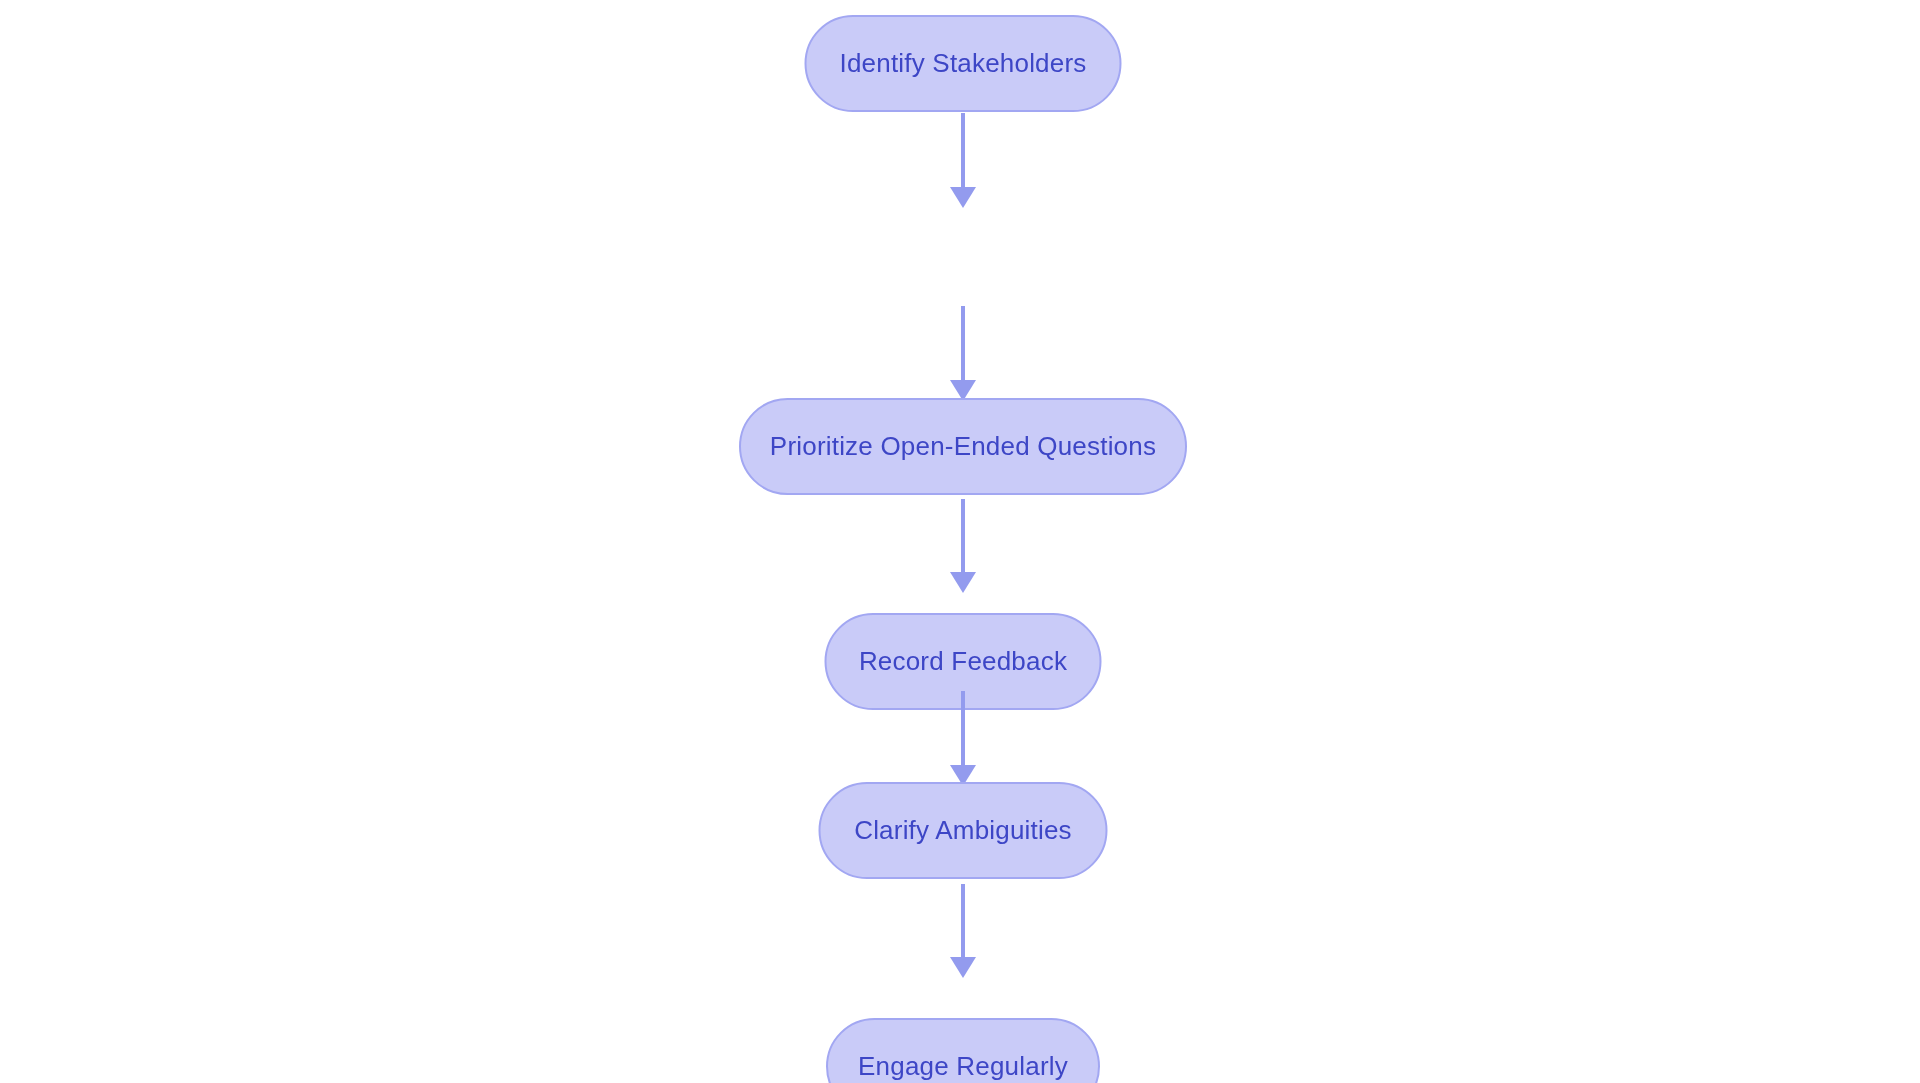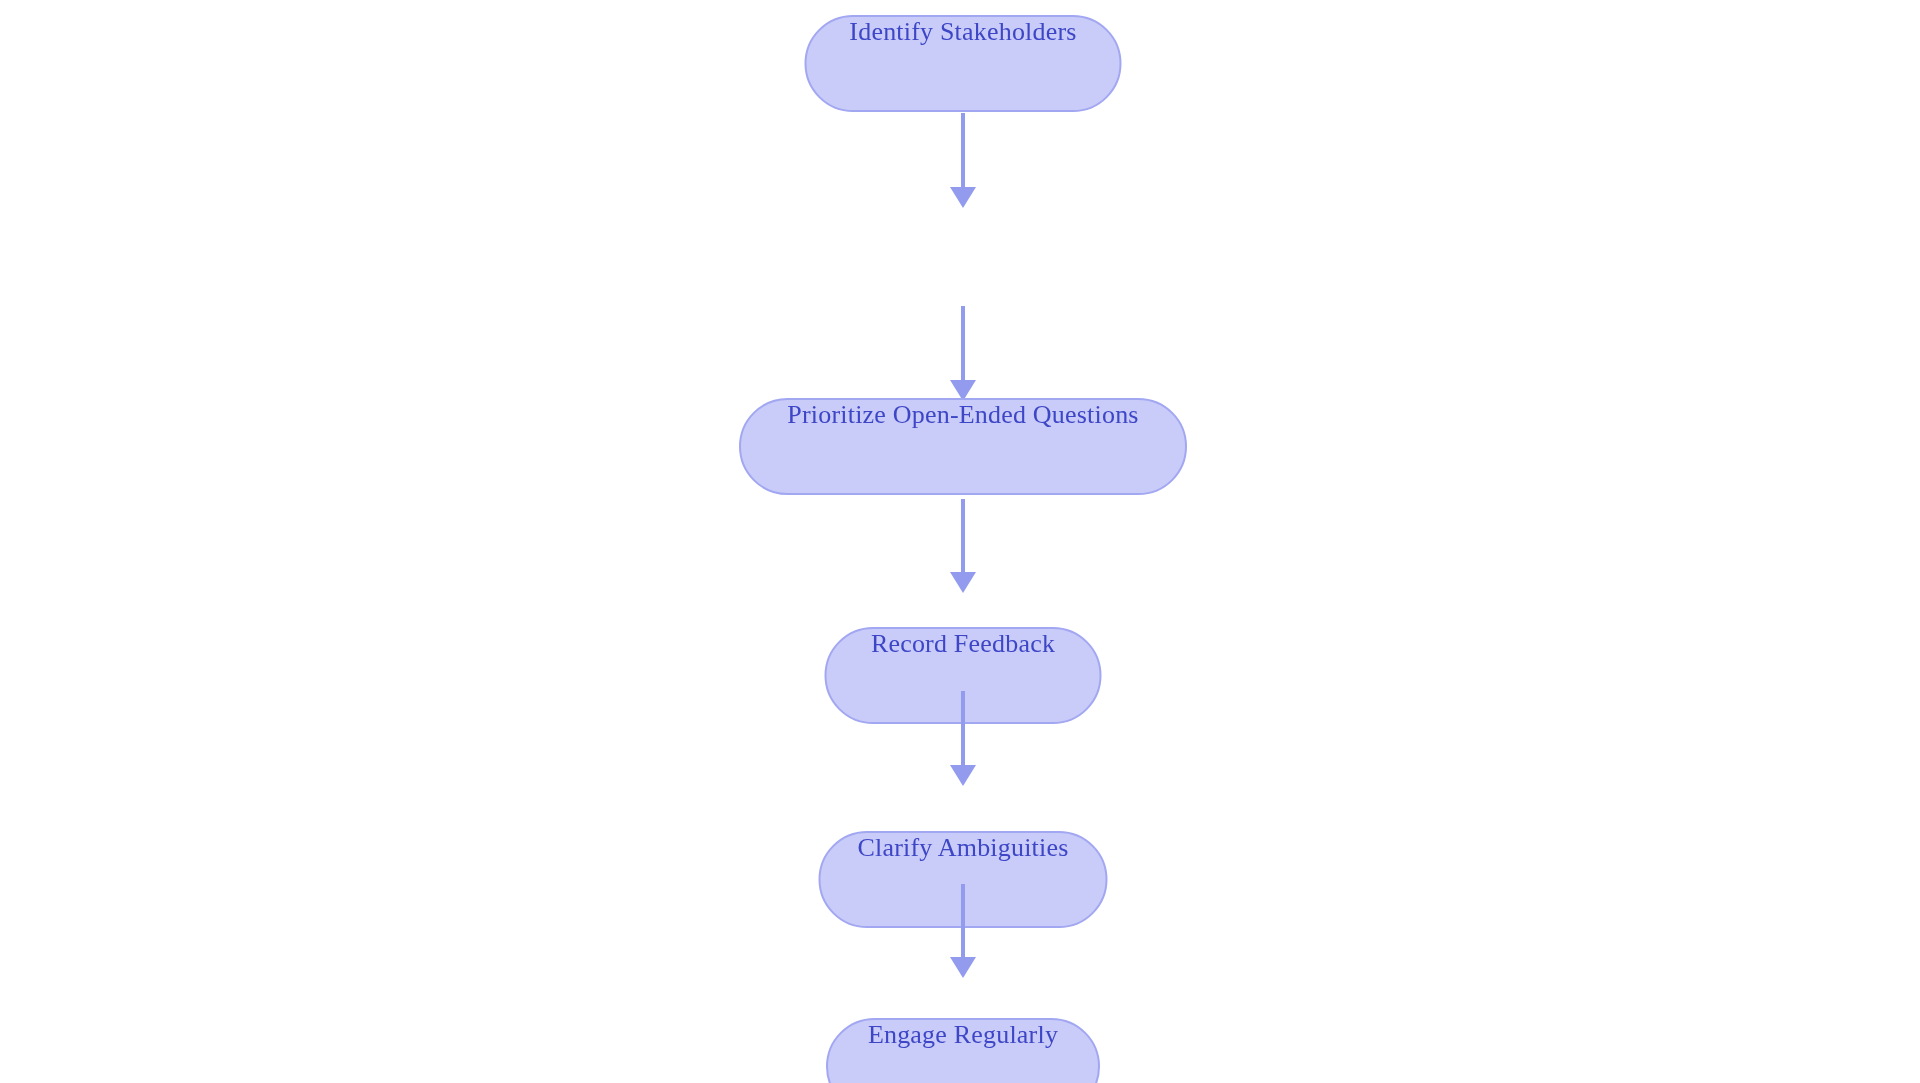--- a/index.html
+++ b/index.html
@@ -18,23 +18,22 @@
   .node {
     position: absolute;
     left: 963px;
     transform: translateX(-50%);
     height: 97px;
     box-sizing: border-box;
     background: var(--node-fill, #c9cbf8);
     border: 2px solid var(--node-border, #a2a7f2);
     border-radius: 48.5px;
     display: flex;
-    align-items: flex-start;
+    align-items: center;
     justify-content: center;
-    font-family: Liberation Serif, serif;
   }
   .node-label {
     color: var(--node-text, #3d46c6);
     font-size: 26px;
     letter-spacing: 0.2px;
     white-space: nowrap;
   }
   .arrow {
     position: absolute;
     left: 963px;
@@ -77,30 +76,30 @@
 
   <div class="node" style="top:398px;width:448px">
     <span class="node-label">Prioritize Open-Ended Questions</span>
   </div>
 
   <div class="arrow" style="top:499px">
     <div class="arrow-shaft" style="height:73px"></div>
     <div class="arrow-head"></div>
   </div>
 
-  <div class="node" style="top:627px;width:277px">
+  <div class="node" style="top:613px;width:277px">
     <span class="node-label">Record Feedback</span>
   </div>
 
   <div class="arrow" style="top:691px">
     <div class="arrow-shaft" style="height:74px"></div>
     <div class="arrow-head"></div>
   </div>
 
-  <div class="node" style="top:831px;width:289px">
+  <div class="node" style="top:782px;width:289px">
     <span class="node-label">Clarify Ambiguities</span>
   </div>
 
   <div class="arrow" style="top:884px">
     <div class="arrow-shaft" style="height:73px"></div>
     <div class="arrow-head"></div>
   </div>
 
   <div class="node" style="top:1018px;width:274px">
     <span class="node-label">Engage Regularly</span>

